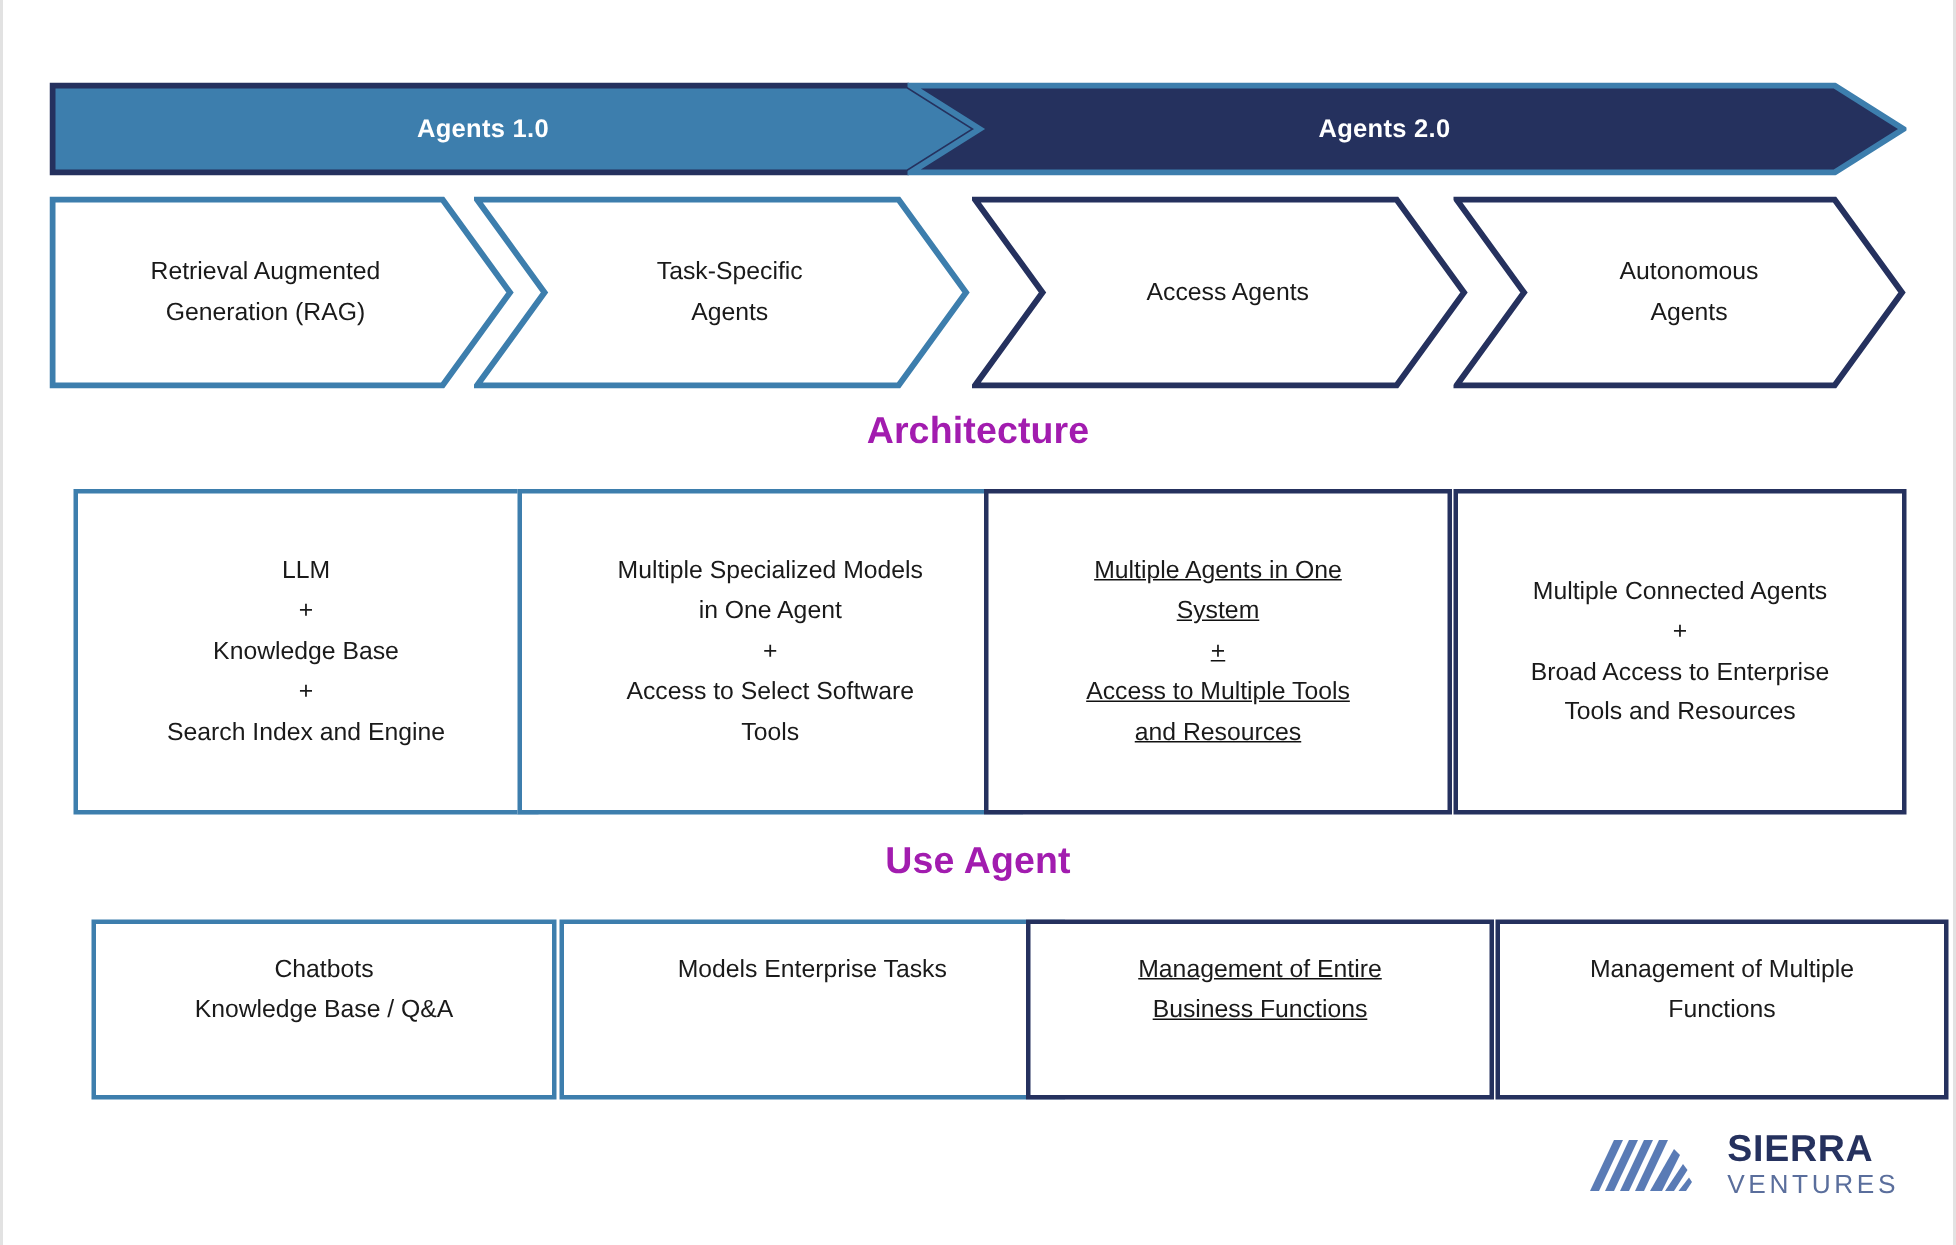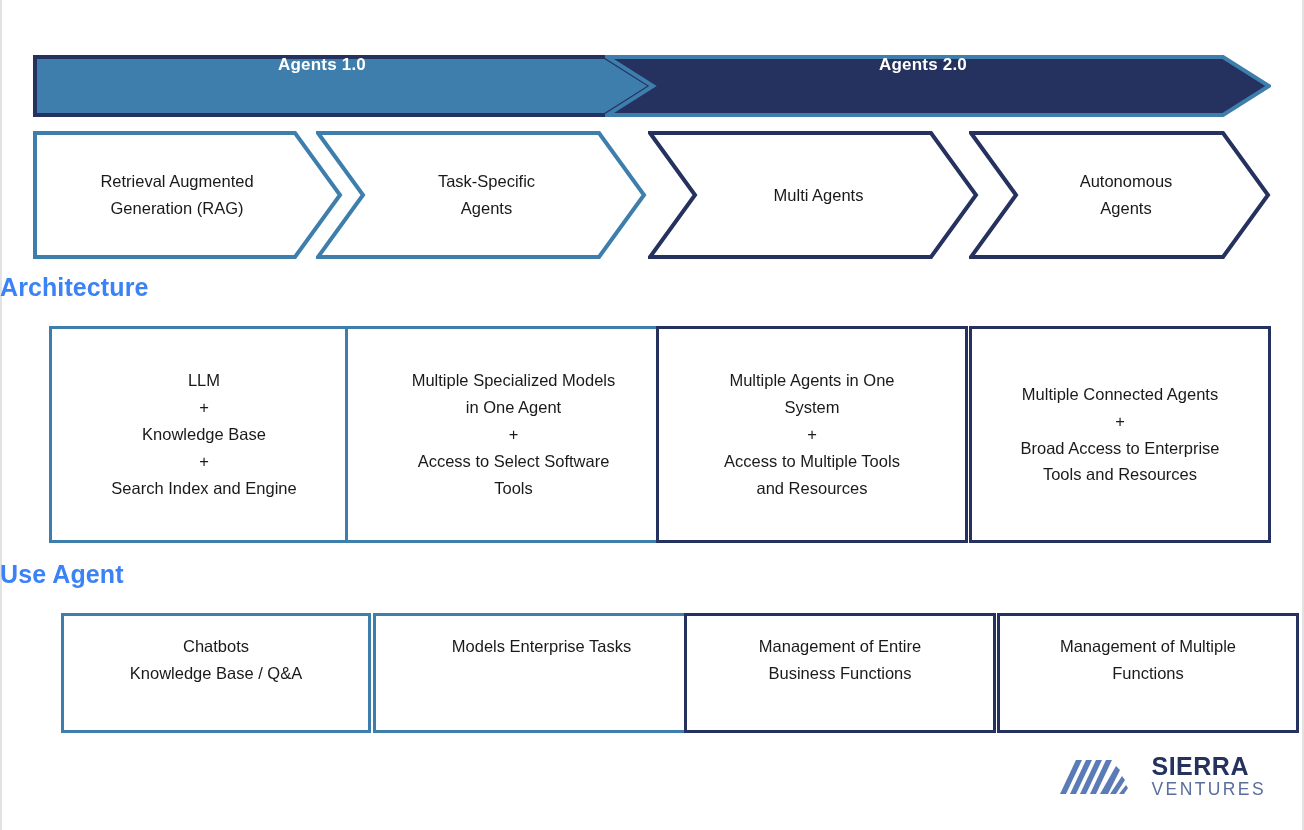--- a/index.html
+++ b/index.html
@@ -31,21 +31,21 @@
 
   
   .banner-row {
     position: absolute;
     left: 33px; top: 55px;
     width: 1238px; height: 62px;
   }
   .banner {
     position: absolute;
     top: 0; height: 62px;
-    display: flex; justify-content: center;
+    display: flex; align-items: center; justify-content: center;
   }
   .banner-label {
     position: relative;
     z-index: 3;
     color: #ffffff;
     font-size: 17px;
     font-weight: bold;
     letter-spacing: 0.2px;
     white-space: nowrap;
   }
@@ -83,23 +83,24 @@
   #chev-4 { left: 936px; width: 302px; }
   #chev-1 .chevron-label { margin-right: 22px; }
   #chev-2 .chevron-label { margin-right: 8px; margin-left: 18px; }
   #chev-3 .chevron-label { margin-right: 8px; margin-left: 18px; }
   #chev-4 .chevron-label { margin-right: 6px; margin-left: 18px; }
 
   
   .section-title {
     position: absolute;
     left: 0; width: 1304px;
+    text-align: center;
     font-size: 25px;
     font-weight: bold;
-    color: #3b82f6;
+    color: #a21caf;
     letter-spacing: 0.1px;
   }
   #title-architecture { top: 273px; }
   #title-usecases     { top: 560px; }
 
   
   .card-row { position: absolute; left: 33px; width: 1238px; }
   #arch-row { top: 326px;  height: 217px; }
   #uc-row   { top: 613px;  height: 120px; }
 
@@ -121,21 +122,21 @@
   .card.v-center { align-items: center; }
   .card.v-top    { align-items: flex-start; margin-left: 28px; }
   .card.v-top .card-text { padding-top: 17px; }
 
   .brd-light { border: 3px solid #3d7ead; }
   .brd-dark  { border: 3px solid #25315e; }
 
   
   .col-1 { left: 0px;   width: 310px; }
   .col-2 { left: 312px; width: 337px; }
-  .col-3 { left: 623px; width: 312px; }
+  .col-3 { left: 623px; width: 312px; text-decoration: underline; }
   .col-4 { left: 936px; width: 302px; }
 
   #arch-row .col-1 { left: 16px;   width: 310px; }
   #arch-row .col-2 { left: 312px; width: 337px; }
   #arch-row .col-3 { left: 623px; width: 312px; }
   #arch-row .col-4 { left: 936px; width: 302px; }
 
   #uc-row .col-1 { left: 0px;   width: 310px; }
   #uc-row .col-2 { left: 312px; width: 337px; }
   #uc-row .col-3 { left: 623px; width: 312px; }
@@ -200,21 +201,21 @@
         <polygon points="2,2 283,2 328,64 283,126 2,126 47,64" fill="#ffffff" stroke="#3d7ead" stroke-width="4"></polygon>
       </svg>
       <span class="chevron-label">Task-Specific
 Agents</span>
     </div>
 
     <div class="chevron" id="chev-3">
       <svg width="331" height="128" viewBox="0 0 331 128">
         <polygon points="2,2 283,2 328,64 283,126 2,126 47,64" fill="#ffffff" stroke="#25315e" stroke-width="4"></polygon>
       </svg>
-      <span class="chevron-label">Multi Agents</span>
+      <span class="chevron-label">Access Agents</span>
     </div>
 
     <div class="chevron" id="chev-4">
       <svg width="302" height="128" viewBox="0 0 302 128">
         <polygon points="2,2 254,2 299,64 254,126 2,126 47,64" fill="#ffffff" stroke="#25315e" stroke-width="4"></polygon>
       </svg>
       <span class="chevron-label">Autonomous
 Agents</span>
     </div>
 

